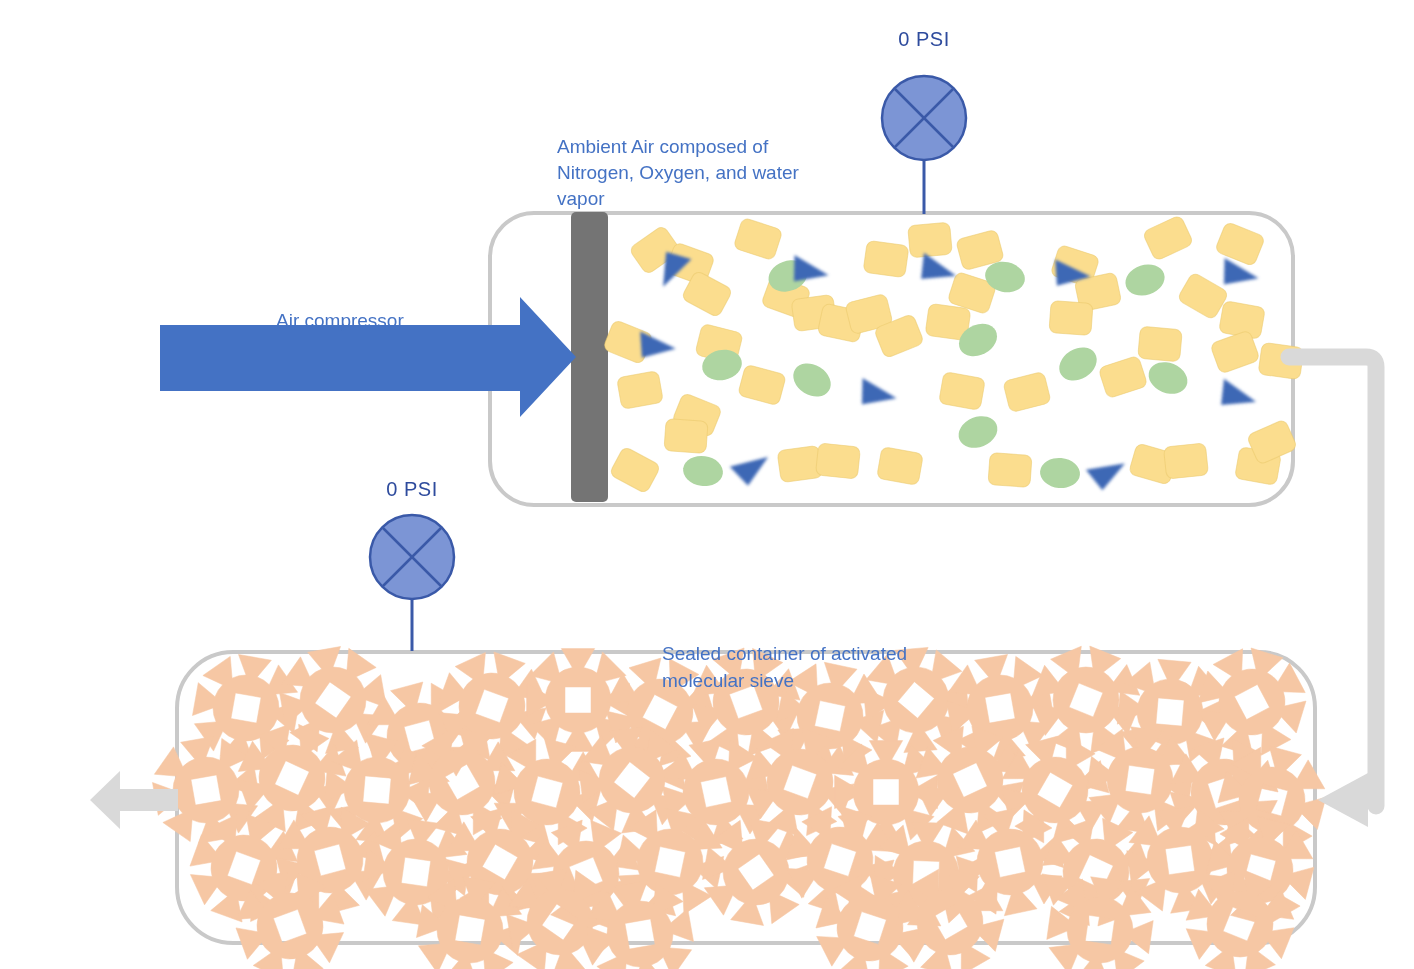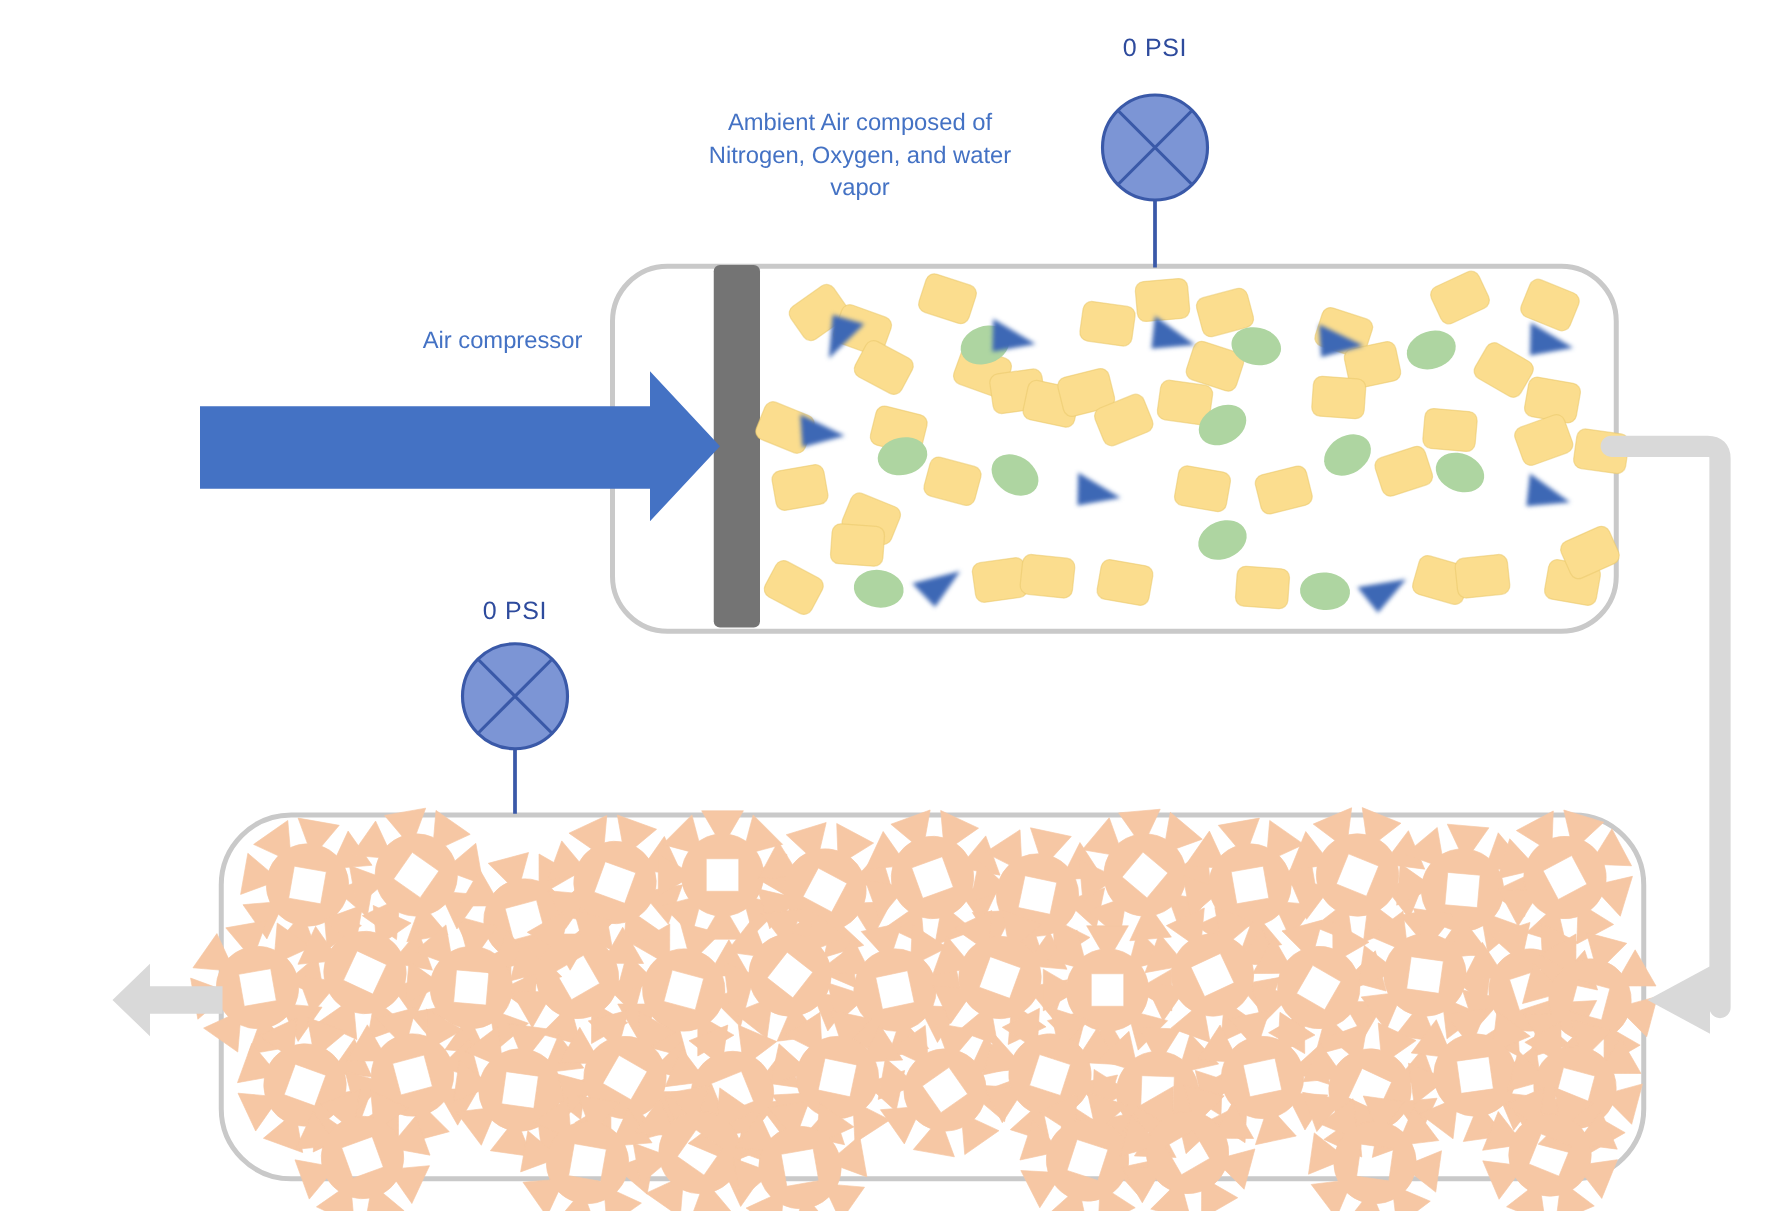--- a/index.html
+++ b/index.html
@@ -17,31 +17,31 @@
     box-sizing:border-box;
   }
   .vessel-top{left:488px;top:211px;width:807px;height:296px;border-radius:46px;}
   .vessel-bottom{left:175px;top:650px;width:1142px;height:295px;border-radius:58px;}
   .piston{
     position:absolute;left:571px;top:212px;width:37px;height:290px;
     background:var(--piston_gray,#747474);border-radius:5px;
   }
   .layer{position:absolute;left:0;top:0;width:1414px;height:969px;pointer-events:none;}
   .label{
-    position:absolute;text-align:center;
+    position:absolute;
     color:var(--label_blue,#4472C4);
-    font-size:19px;line-height:26px;
+    font-size:19px;line-height:26px;margin-top:48px;
   }
   .psi{
     position:absolute;text-align:center;
     color:var(--psi_blue,#2E4B9D);
     font-size:20px;line-height:24px;letter-spacing:.5px;
   }
   .lbl-ambient{left:557px;top:86px;width:262px;}
-  .lbl-compressor{left:292px;top:260px;width:220px;}
+  .lbl-compressor{left:276px;top:260px;width:220px;}
   .lbl-sieve{left:662px;top:592px;width:306px;line-height:27px;}
   .lbl-psi-top{left:874px;top:27px;width:100px;}
   .lbl-psi-bottom{left:362px;top:477px;width:100px;}
 </style>
 </head>
 <body>
 
 <div class="canvas">
 
   <div class="vessel vessel-top"></div>
@@ -192,14 +192,15 @@
       <circle cx="412" cy="557" r="42" style="fill:var(--gauge_fill);stroke:var(--gauge_stroke)" stroke-width="2.5"></circle>
       <line x1="383" y1="528" x2="441" y2="586" style="stroke:var(--gauge_stroke)" stroke-width="2.5"></line>
       <line x1="441" y1="528" x2="383" y2="586" style="stroke:var(--gauge_stroke)" stroke-width="2.5"></line>
     </g>
   </svg>
 
   <div class="psi lbl-psi-top">0 PSI</div>
   <div class="label lbl-ambient">Ambient Air composed of Nitrogen, Oxygen, and water vapor</div>
   <div class="label lbl-compressor">Air compressor</div>
   <div class="psi lbl-psi-bottom">0 PSI</div>
+  <div class="label lbl-sieve">Sealed container of activated molecular sieve</div>
 
 </div>
 
 </body></html>

